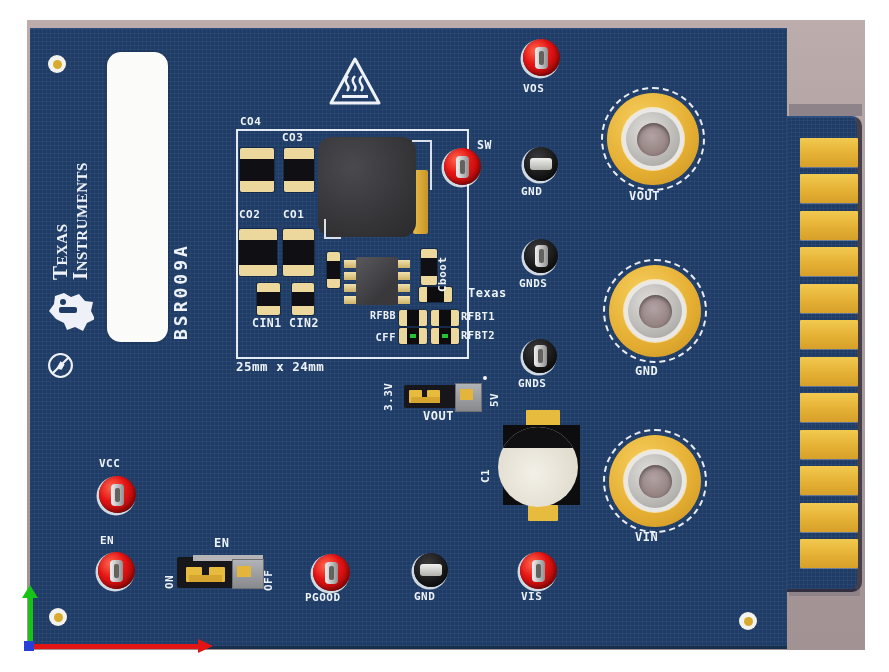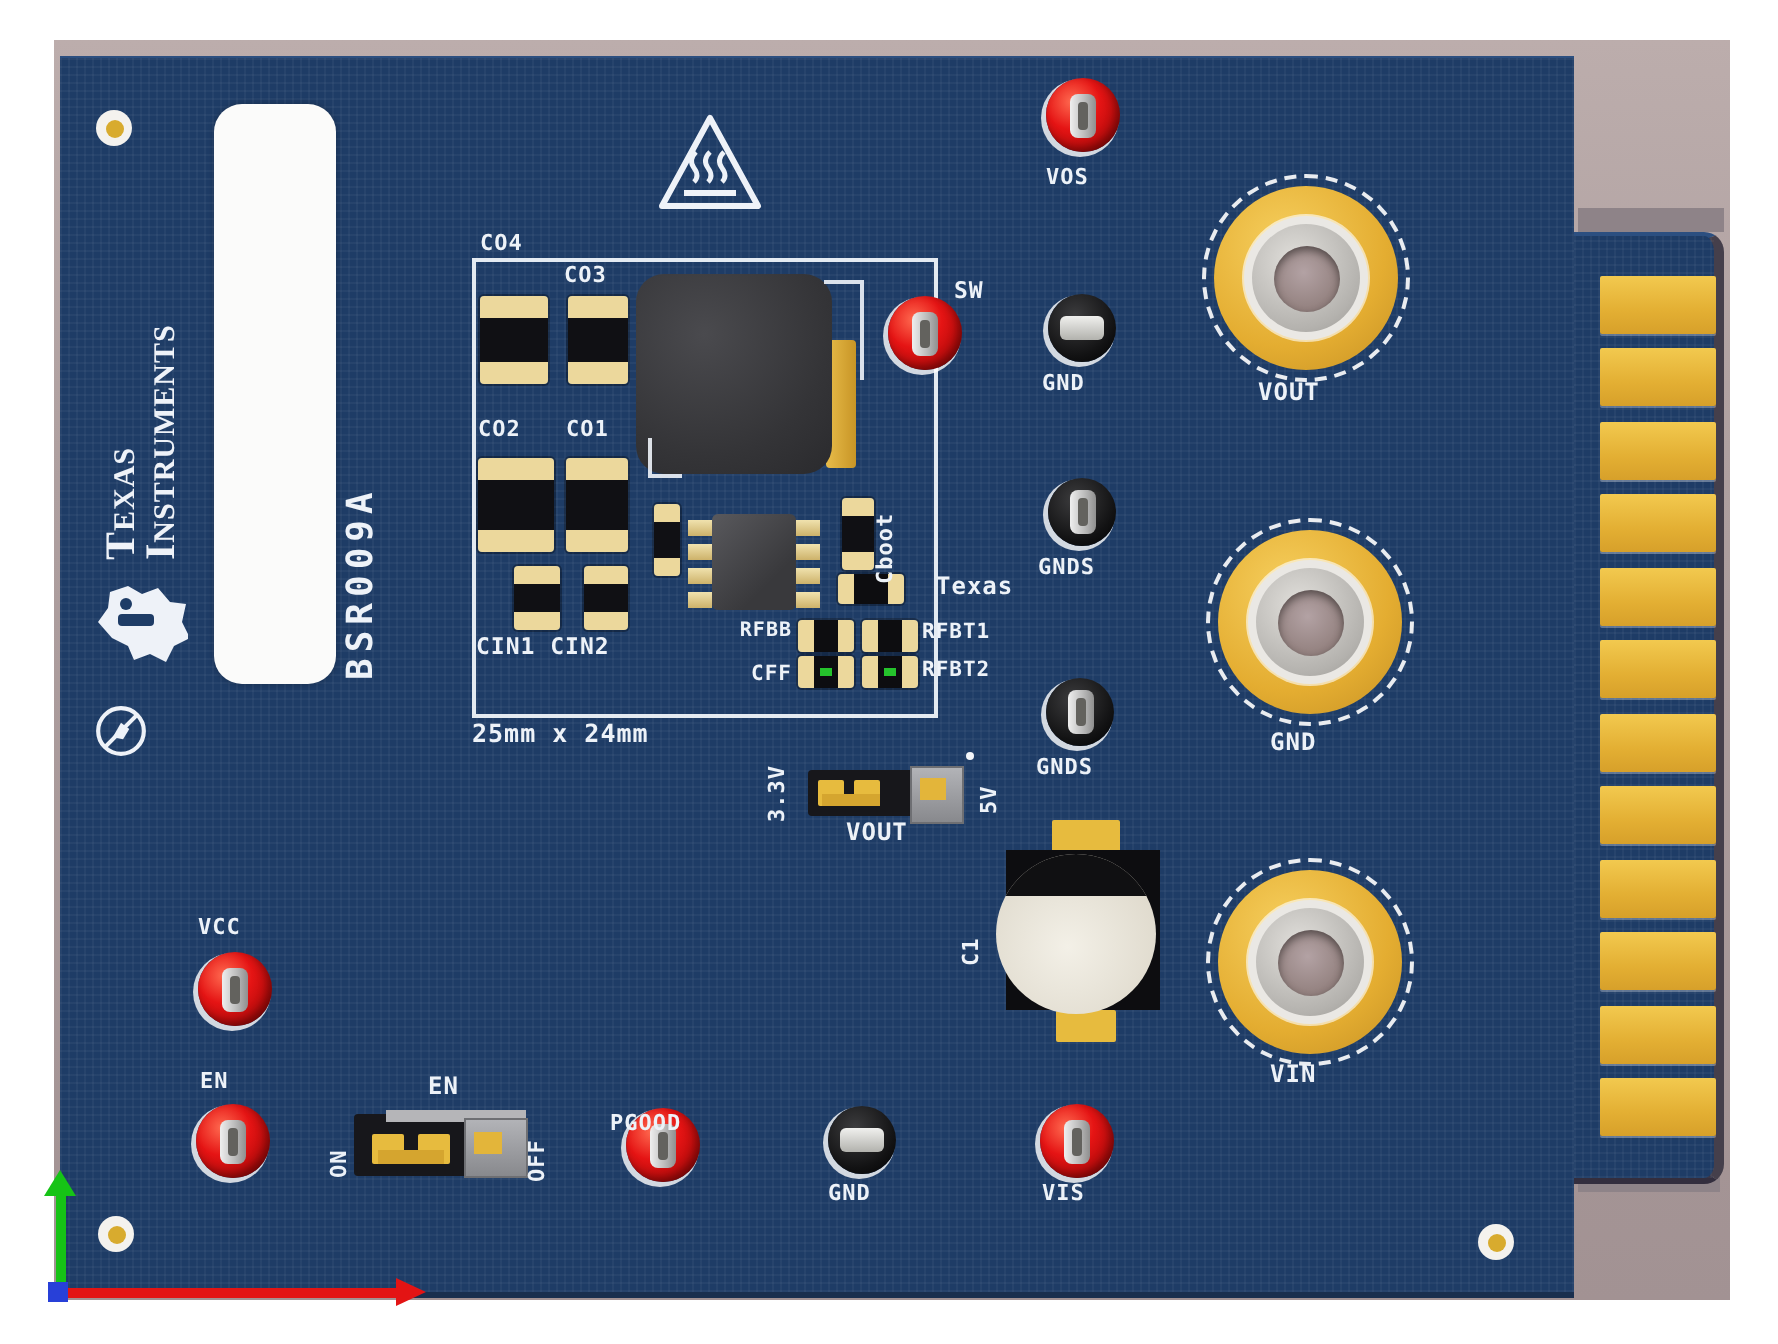--- a/index.html
+++ b/index.html
@@ -178,21 +178,21 @@
   <div class="sl" style="left:240px;top:116px;width:38px;">CO4</div>
   <div class="sl" style="left:282px;top:132px;width:36px;">CO3</div>
   <div class="capv" style="left:240px;top:148px;width:34px;height:44px;"></div>
   <div class="capv" style="left:284px;top:148px;width:30px;height:44px;"></div>
   <div class="sl" style="left:239px;top:209px;width:38px;">CO2</div>
   <div class="sl" style="left:283px;top:209px;width:34px;">CO1</div>
   <div class="capv" style="left:239px;top:229px;width:38px;height:47px;"></div>
   <div class="capv" style="left:283px;top:229px;width:31px;height:47px;"></div>
   <div class="capv band9" style="left:257px;top:283px;width:23px;height:32px;"></div>
   <div class="capv band9" style="left:292px;top:283px;width:22px;height:32px;"></div>
-  <div class="sl" style="left:238px;top:317px;width:84px;font-size:11.5px;">CIN1 CIN2</div>
+  <div class="sl" style="left:252px;top:317px;width:84px;font-size:11.5px;">CIN1 CIN2</div>
 
   <div id="inductor-terminal" class="abs"></div>
   <div id="inductor" class="abs"></div>
   <div class="lmark" style="left:412px;top:140px;width:18px;height:48px;border-top:2px solid rgba(238,243,249,.9);border-right:2px solid rgba(238,243,249,.9);"></div>
   <div class="lmark" style="left:324px;top:219px;width:15px;height:18px;border-left:2px solid rgba(238,243,249,.9);border-bottom:2px solid rgba(238,243,249,.9);"></div>
 
   <div class="icpin" style="left:344px;top:260px;"></div>
   <div class="icpin" style="left:344px;top:272px;"></div>
   <div class="icpin" style="left:344px;top:284px;"></div>
   <div class="icpin" style="left:344px;top:296px;"></div>
@@ -245,21 +245,21 @@
   <div class="tp tp-red" style="left:99px;top:476px;">
       <span class="pinv"></span>
     </div>
   <div class="sl" style="left:100px;top:535px;width:32px;">EN</div>
   <div class="tp tp-red" style="left:98px;top:552px;">
       <span class="pinv"></span>
     </div>
   <div class="tp tp-red" style="left:313px;top:554px;">
       <span class="pinv"></span>
     </div>
-  <div class="sl" style="left:305px;top:556px;width:52px;">PGOOD</div>
+  <div class="sl" style="left:305px;top:592px;width:52px;">PGOOD</div>
   <div class="tp tp-black" style="left:414px;top:553px;">
       <span class="pinh"></span>
     </div>
   <div class="sl" style="left:414px;top:591px;width:34px;">GND</div>
   <div class="tp tp-red" style="left:520px;top:552px;">
       <span class="pinv"></span>
     </div>
   <div class="sl" style="left:521px;top:591px;width:34px;">VIS</div>
 
   <div class="jack" style="left:601px;top:87px;width:104px;height:104px;">

